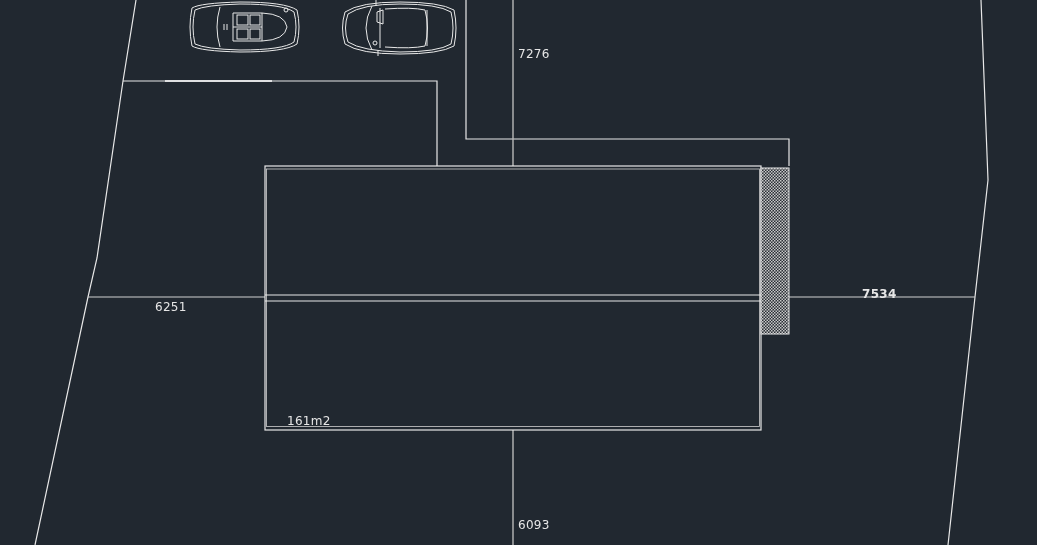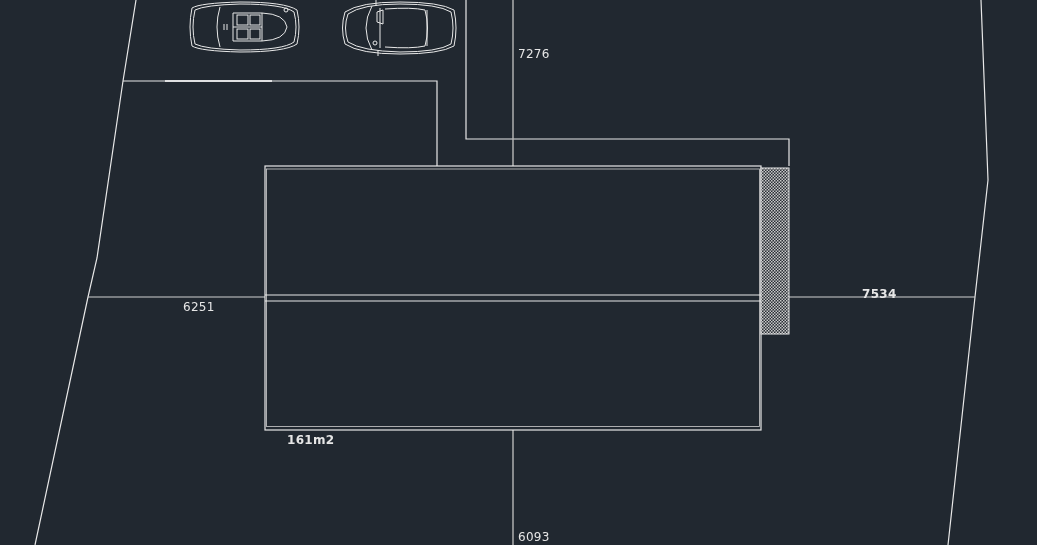--- a/index.html
+++ b/index.html
@@ -70,16 +70,16 @@
     <path d="M380,8 L380,48"></path>
     <path d="M385,9 Q412,7 425,10 Q430,28 425,46 Q412,49 385,47"></path>
     <line x1="427" y1="10" x2="427" y2="46"></line>
     <path d="M377,12 L383,10 L383,24 L377,22 Z"></path>
     <circle cx="375" cy="43" r="2"></circle>
     <path d="M376,0 L376,6 M378,50 L378,56"></path>
   </g>
 </svg>
 
 <div class="dim-label" style="left:518px; top:48px;">7276</div>
-<div class="dim-label" style="left:155px; top:301px;margin-left:28px;">6251</div>
+<div class="dim-label" style="left:155px; top:301px;">6251</div>
 <div class="dim-label" style="left:862px; top:288px;font-weight:bold;">7534</div>
-<div class="dim-label" style="left:287px; top:434px;font-weight:bold;">161m2</div>
-<div class="dim-label" style="left:518px; top:519px;margin-top:12px;">6093</div>
+<div class="dim-label" style="left:287px; top:415px;">161m2</div>
+<div class="dim-label" style="left:518px; top:519px;">6093</div>
 
 </body></html>

